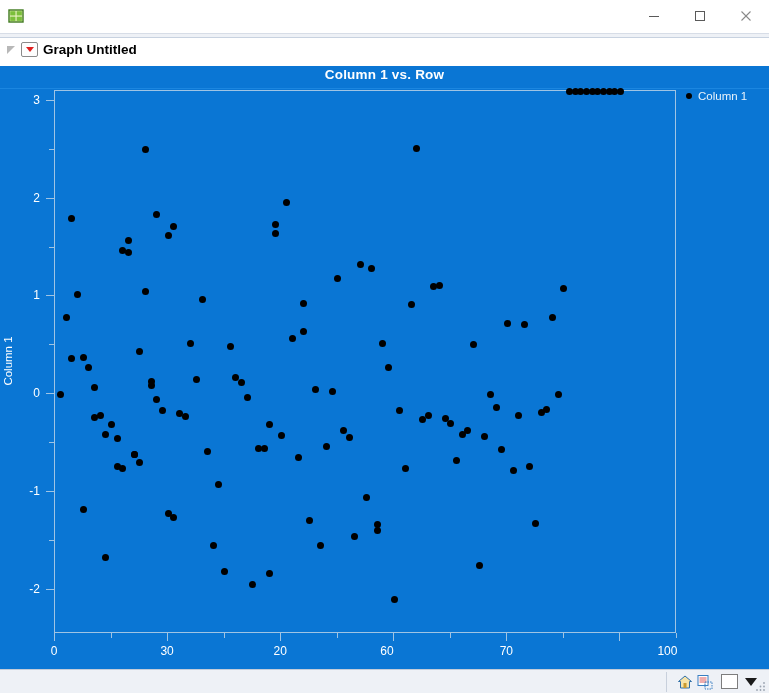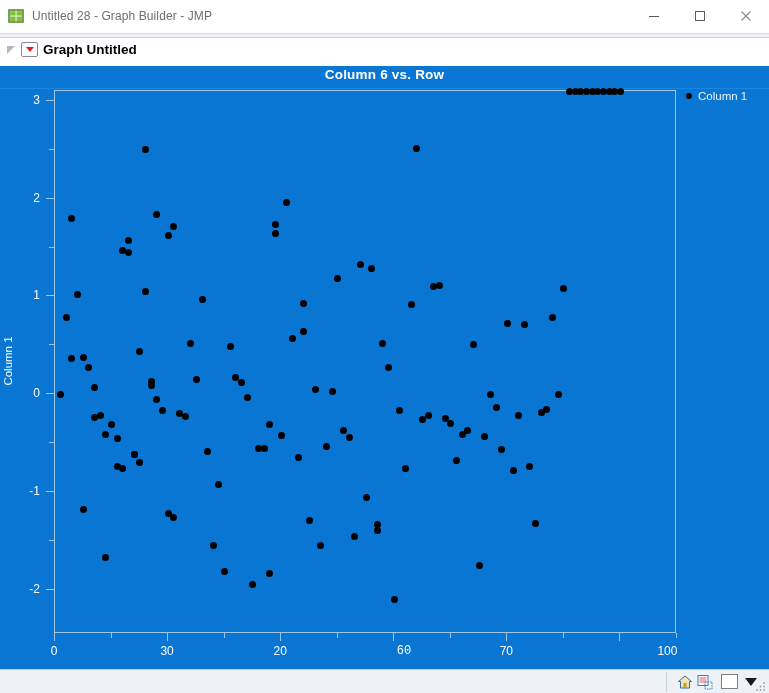--- a/index.html
+++ b/index.html
@@ -294,21 +294,20 @@
 <div class="titlebar">
   <span class="tb-icon">
     <svg width="16" height="16" viewBox="0 0 16 16">
       <rect x="1" y="2" width="14" height="12" fill="#eef3c8" stroke="#3f7a1f" stroke-width="1.4"></rect>
       <rect x="2.2" y="3.2" width="5.3" height="4.3" fill="#7bbf3a"></rect>
       <rect x="8.6" y="3.2" width="5.3" height="4.3" fill="#7bbf3a"></rect>
       <rect x="2.2" y="8.6" width="5.3" height="4.3" fill="#7bbf3a"></rect>
       <rect x="8.6" y="8.6" width="5.3" height="4.3" fill="#7bbf3a"></rect>
     </svg>
   </span>
-  <span class="tb-title">Untitled 28 - Graph Builder - JMP</span>
   <span class="tb-spacer"></span>
 
   <span class="winbtn">
     <svg width="12" height="12" viewBox="0 0 12 12">
       <line x1="1" y1="6.5" x2="11" y2="6.5" stroke="#5a5a5a" stroke-width="1"></line>
     </svg>
   </span>
   <span class="winbtn">
     <svg width="12" height="12" viewBox="0 0 12 12">
       <rect x="1.5" y="1.5" width="9" height="9" fill="none" stroke="#5a5a5a" stroke-width="1"></rect>
@@ -328,21 +327,21 @@
       <i></i>
     </span>
   <span class="redmenu">
       <i></i>
     </span>
   <span class="report-title">Graph Untitled</span>
 </div>
 
 <div class="graph-panel">
 
-  <div class="graph-title">Column 6 vs. Row</div>
+  <div class="graph-title">Column 1 vs. Row</div>
   <div class="graph-title-rule"></div>
 
   <div class="axis-title-y">Column 1</div>
 
   <div id="axis-layer">
       <div class="ytick" style="top: 33.7838px;"></div>
       <div class="ylab" style="top: 33.7838px;">3</div>
       <div class="ytick" style="top: 131.622px;"></div>
       <div class="ylab" style="top: 131.622px;">2</div>
       <div class="ytick" style="top: 229.459px;"></div>
@@ -359,21 +358,21 @@
       <div class="ytick minor" style="top: 376.216px;"></div>
       <div class="ytick minor" style="top: 474.054px;"></div>
       <div class="ytick minor" style="top: 522.973px;"></div>
       <div class="xtick" style="left: 54px;"></div>
       <div class="xlab" style="left: 54px;">0</div>
       <div class="xtick" style="left: 167.091px;"></div>
       <div class="xlab" style="left: 167.091px;">30</div>
       <div class="xtick" style="left: 280.182px;"></div>
       <div class="xlab" style="left: 280.182px;">20</div>
       <div class="xtick" style="left: 393.273px;"></div>
-      <div class="xlab" style="left: 404px; font-family: Liberation Mono, monospace;">60</div>
+      <div class="xlab" style="left: 387px;">60</div>
       <div class="xtick" style="left: 506.364px;"></div>
       <div class="xlab" style="left: 506.364px;">70</div>
       <div class="xtick" style="left: 619.455px;"></div>
       <div class="xlab" style="left: 619.455px; margin-left: 48px;">100</div>
       <div class="xtick minor" style="left: 110.545px;"></div>
       <div class="xtick minor" style="left: 223.636px;"></div>
       <div class="xtick minor" style="left: 336.727px;"></div>
       <div class="xtick minor" style="left: 449.818px;"></div>
       <div class="xtick minor" style="left: 562.909px;"></div>
       <div class="xtick minor" style="left: 676px;"></div>

